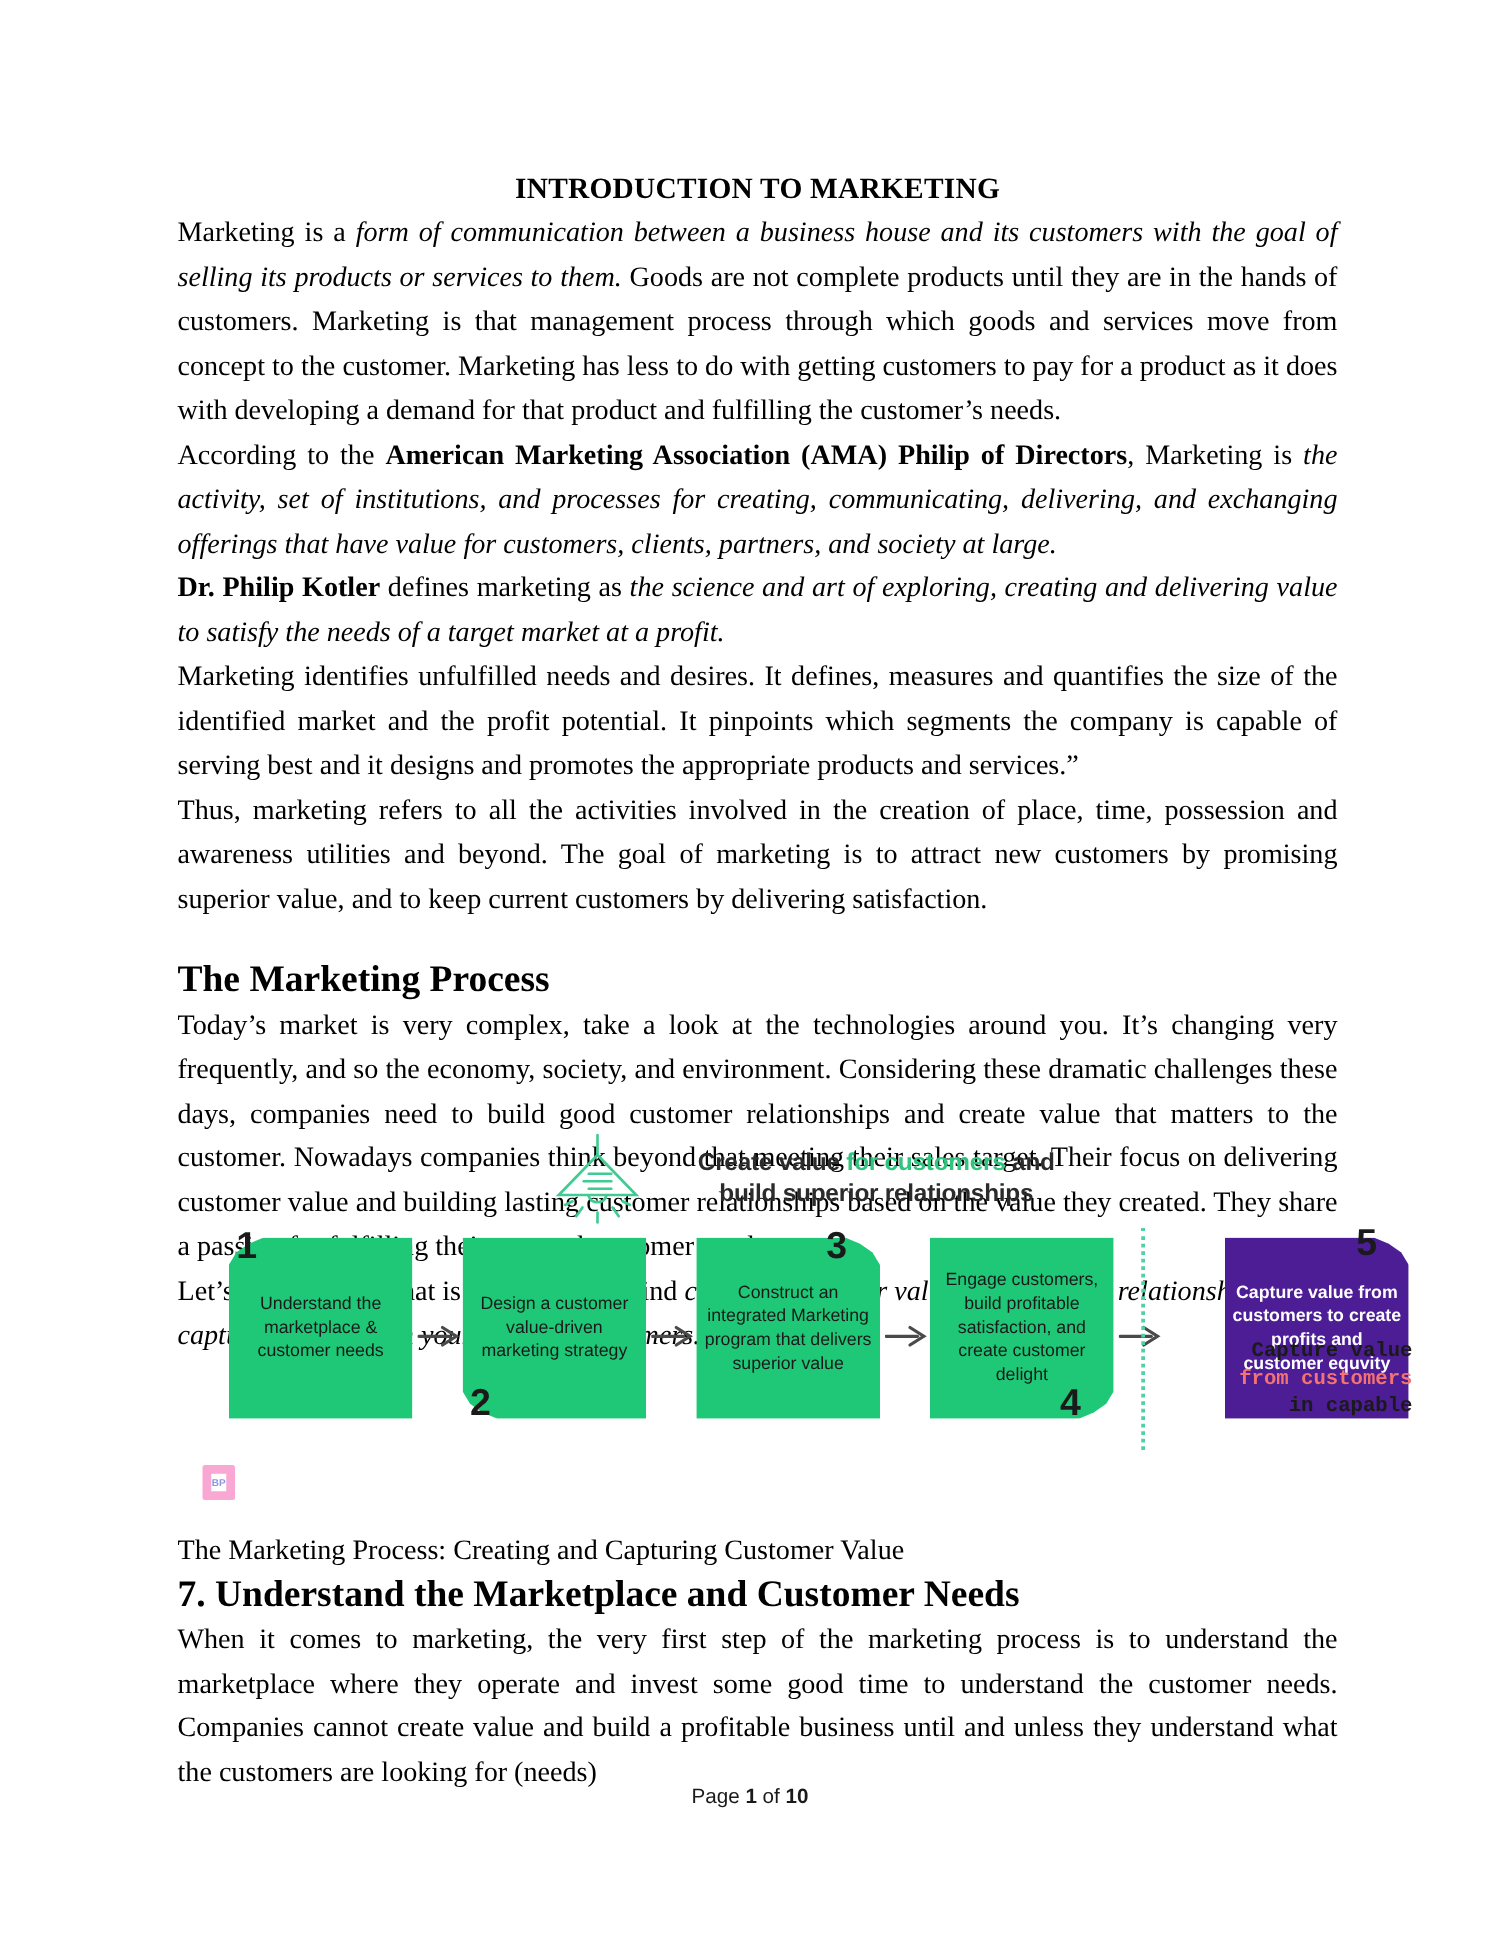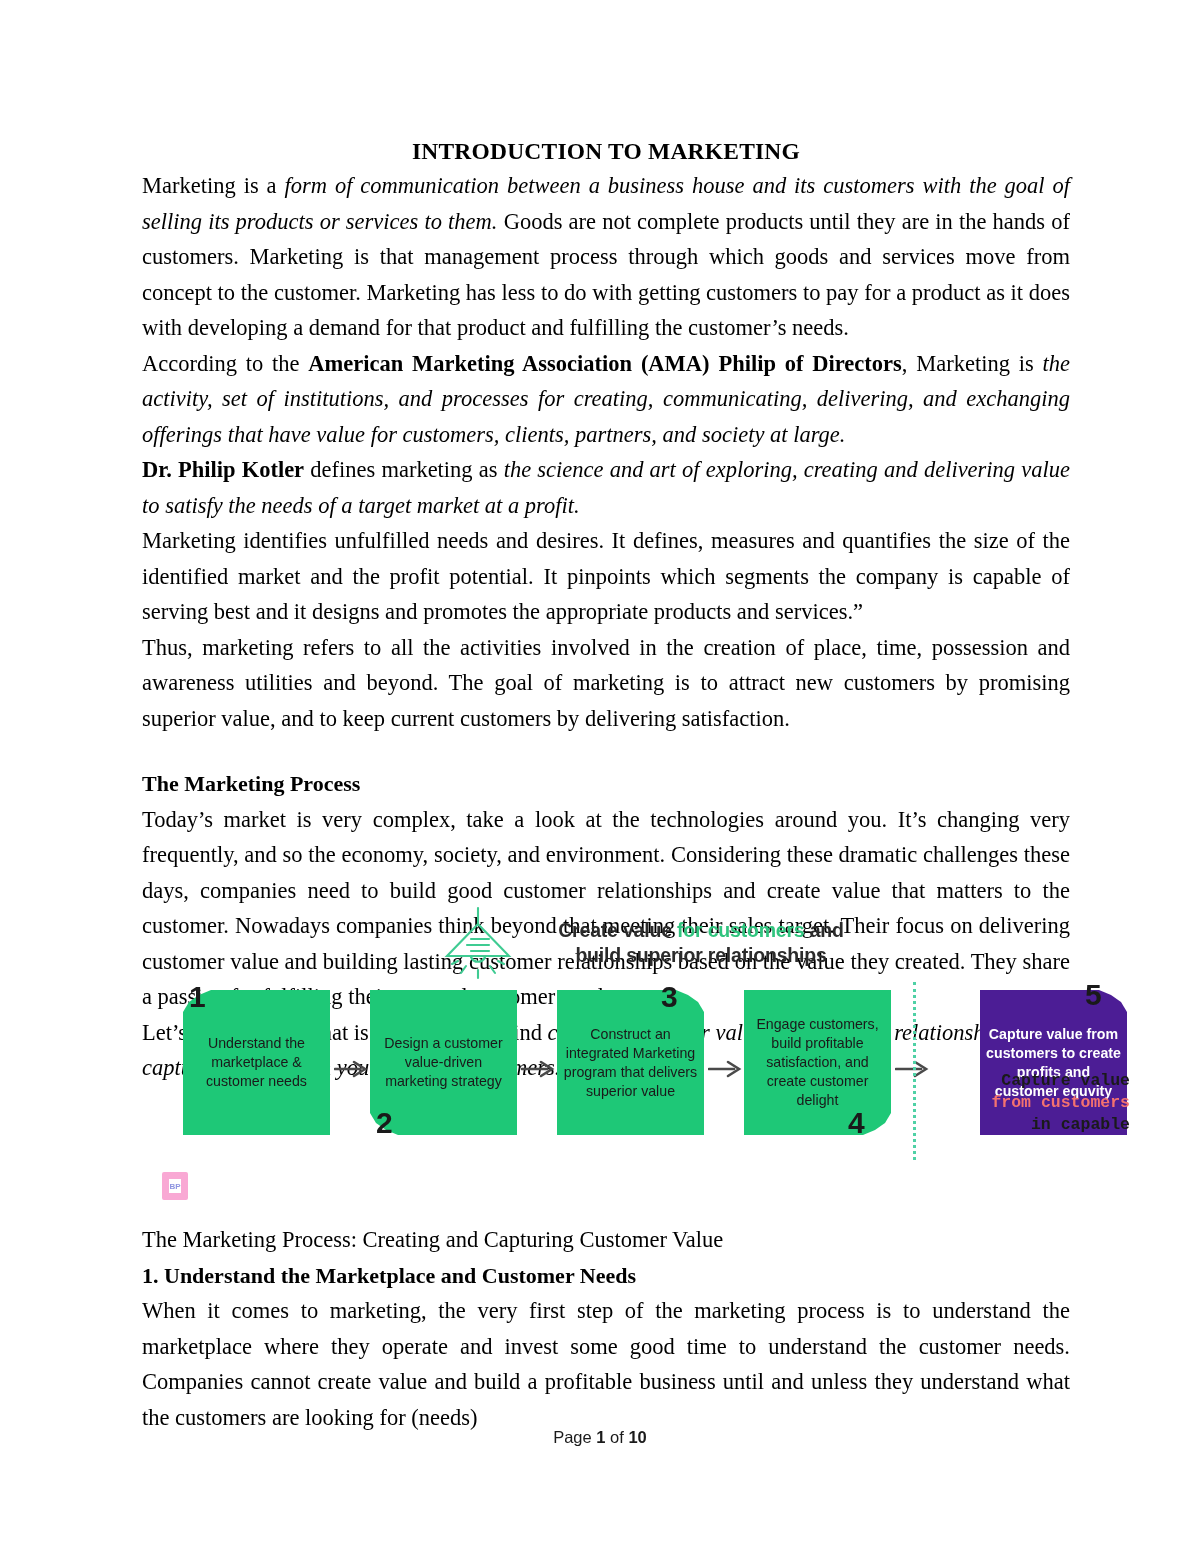--- a/index.html
+++ b/index.html
@@ -40,21 +40,21 @@
     margin:0;
     text-align:justify;
     text-justify:inter-word;
     hyphens:none;
   }
   p.para.left{ text-align:left; }
   .i{ font-style:italic; }
   .b{ font-weight:bold; }
   h2.sub{
     font-family:"Liberation Serif", serif;
-    font-size:22px;
+    font-size:30px;
     font-weight:bold;
     line-height:35.5px;
     margin:0;
   }
   .spacer{ height:30px; }
 
   
   .figure{
     position:absolute;
     left:142px;
@@ -333,21 +333,21 @@
     </div>
 
     <div class="bp-mark">BP</div>
 
   </div>
 
   <div class="content2">
 
     <p class="para left">The Marketing Process: Creating and Capturing Customer Value</p>
 
-    <h2 class="sub">1. Understand the Marketplace and Customer Needs</h2>
+    <h2 class="sub">7. Understand the Marketplace and Customer Needs</h2>
 
     <p class="para">When it comes to marketing, the very first step of the marketing process is to understand the marketplace where they operate and invest some good time to understand the customer needs. Companies cannot create value and build a profitable business until and unless they understand what the customers are looking for (needs)</p>
 
   </div>
 
   <div class="footer"><span>Page </span><b>1</b><span> of </span><b>10</b></div>
 
 </div>
 
 </body></html>

